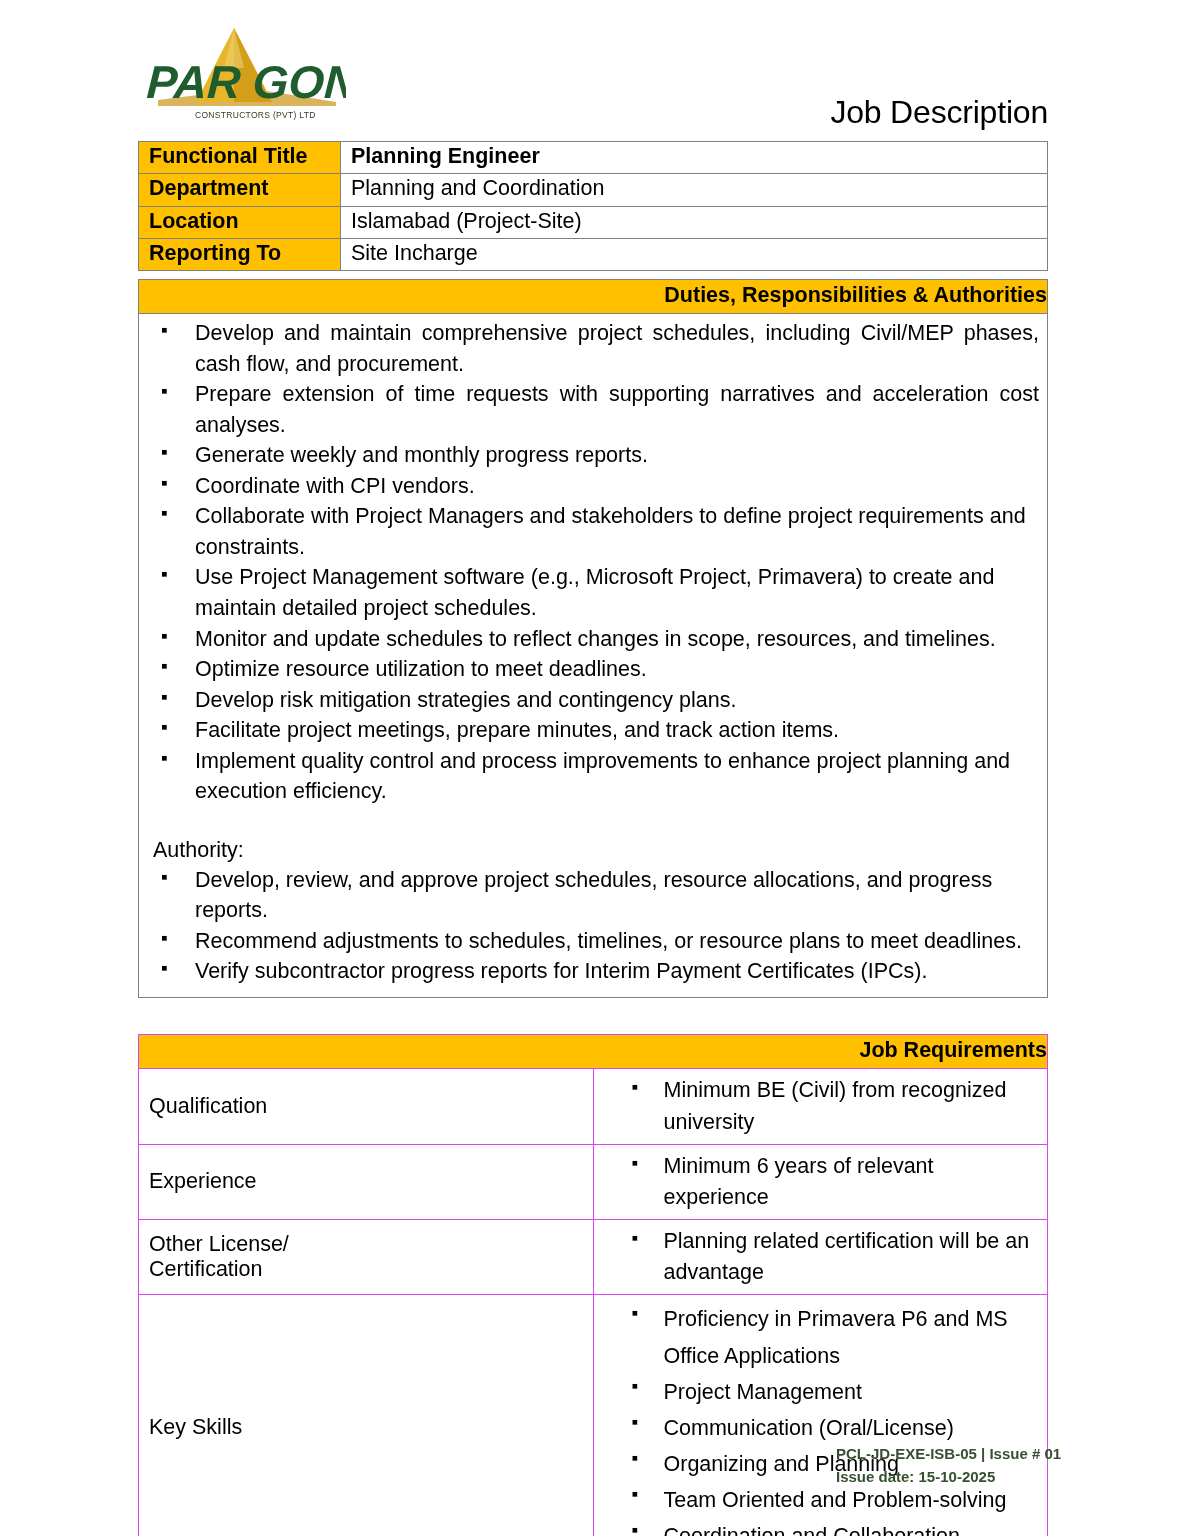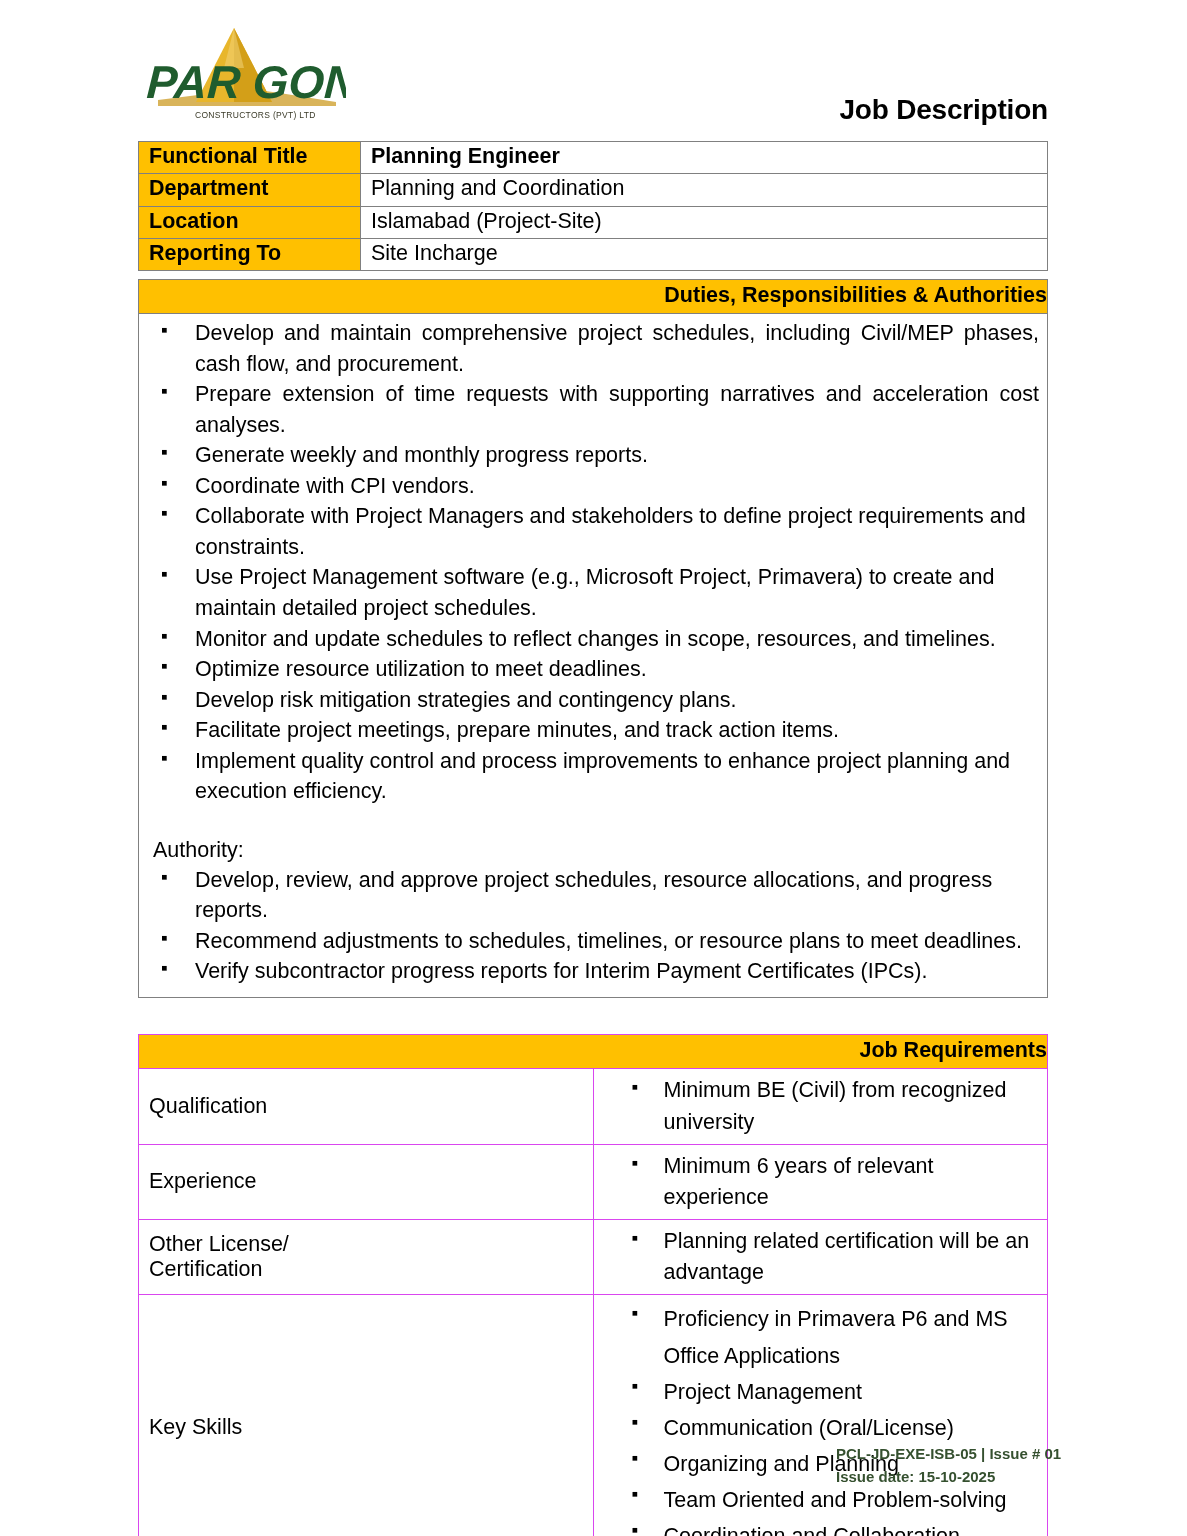--- a/index.html
+++ b/index.html
@@ -39,22 +39,22 @@
     top: 0px;
     width: 200px;
     height: 104px;
   }
   .logo-svg { display: block; }
 
   .doc-title {
     position: absolute;
     right: 0px;
     top: 72px;
-    font-size: 28px;
-    font-weight: bold;
+    font-size: 32px;
+    font-weight: normal;
     letter-spacing: -0.2px;
     color: #000;
     white-space: nowrap;
   }
 
   
   .tbl {
     position: absolute;
     border-collapse: collapse;
     table-layout: fixed;
@@ -75,21 +75,21 @@
     font-size: 21.5px;
   }
 
   
   #info-table {
     left: 138px;
     top: 141px;
     width: 910px;
   }
   #info-table td { height: 29px; }
-  #info-table td.label-yellow { width: 222px; }
+  #info-table td.label-yellow { width: 202px; }
 
   
   #duties-table {
     left: 138px;
     top: 279px;
     width: 910px;
   }
   #duties-table td {
     padding: 0;
     border: 1px solid #808080;

